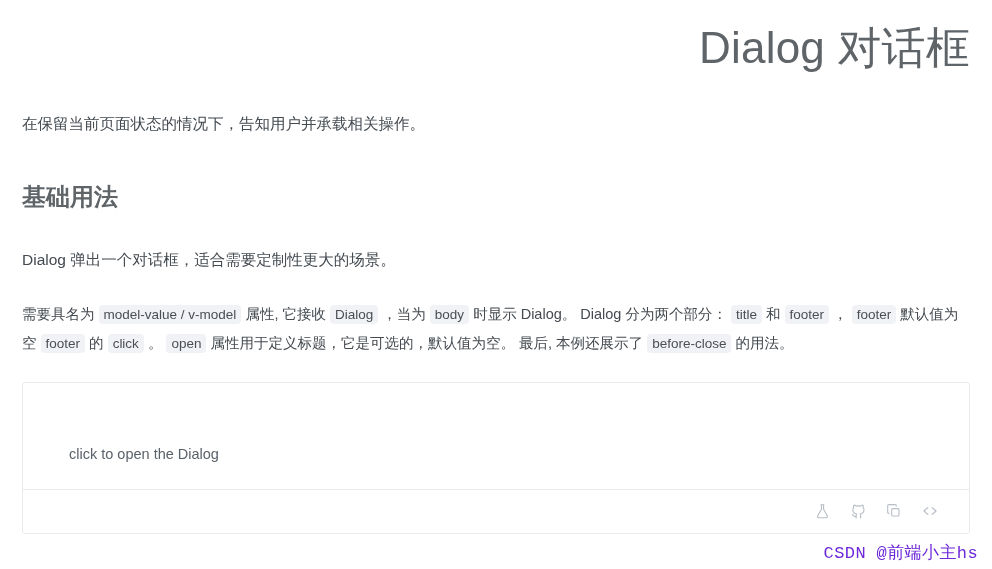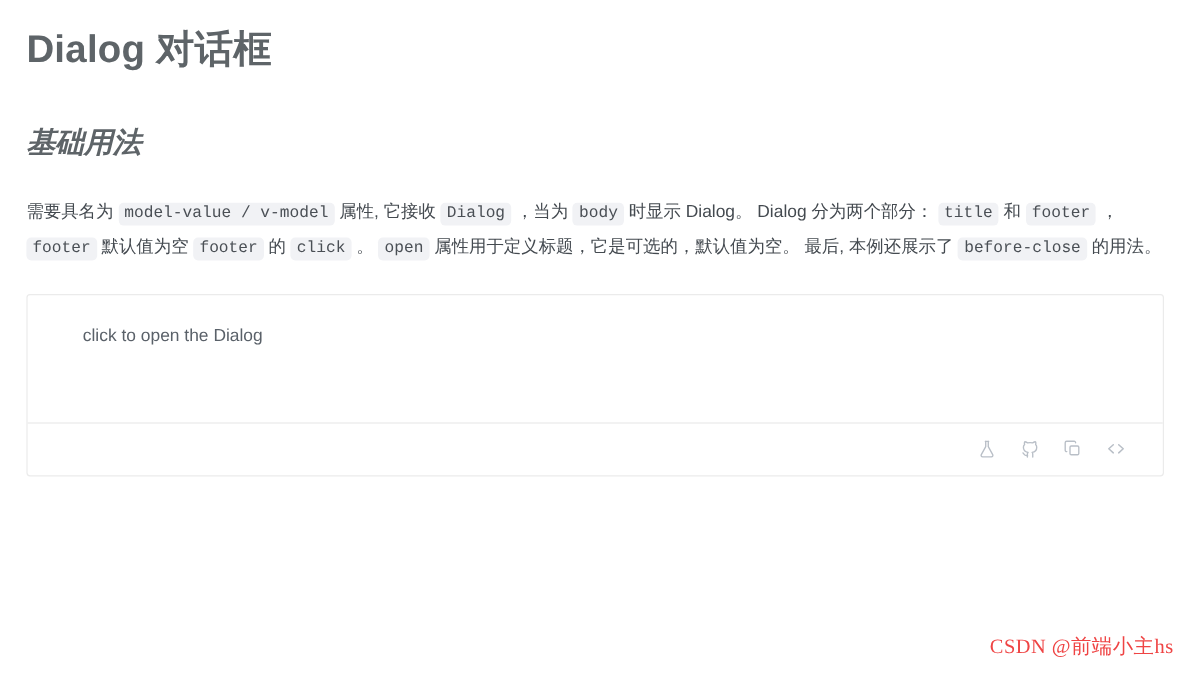--- a/index.html
+++ b/index.html
@@ -15,76 +15,76 @@
     font-family: "Liberation Sans", "DejaVu Sans", sans-serif;
     color: #2c3e50;
     position: relative;
   }
   .page {
     padding: 22px 22px 0 22px;
     box-sizing: border-box;
     width: 992px;
   }
   h1.doc-title {
-    font-size: 32px;
+    font-size: 44px;
     line-height: 1.2;
-    font-weight: bold;
+    font-weight: normal;
     color: #5e6468;
     margin: 0 0 0 0;
     letter-spacing: 0.2px;
+    text-align: right;
   }
   p.lead {
     font-size: 15.5px;
     color: #444a50;
     margin: 37px 0 0 0;
     line-height: 1.6;
   }
   h2.section-title {
     font-size: 24px;
     font-weight: bold;
     color: #5e6468;
     margin: 44px 0 0 0;
     line-height: 1.3;
-    font-style: italic;
   }
   p.body-text {
     font-size: 15.5px;
     color: #444a50;
     margin: 36px 0 0 0;
     line-height: 1.6;
   }
   p.desc-text {
     font-size: 14.5px;
     color: #444a50;
     margin: 27px 0 0 0;
     line-height: 2.0;
     max-width: 960px;
   }
   code.chip {
-    font-family: Liberation Mono, monospace;
+    font-family: Liberation Sans, sans-serif;
     background: #f1f2f5;
     color: #4a4f55;
     border-radius: 4px;
     padding: 2px 5px;
     font-size: 13.5px;
     white-space: nowrap;
   }
   .demo-box {
     margin-top: 24px;
     border: 1px solid #ebebeb;
     border-radius: 3px;
     width: 948px;
     box-sizing: border-box;
     background: #fff;
   }
   .demo-main {
     padding: 24px;
     min-height: 58px;
     display: flex;
-    align-items: flex-start;
+    align-items: flex-end;
   }
   .text-button {
     background: transparent;
     border: none;
     padding: 0;
     margin: 0 0 0 22px;
     font-family: "Liberation Sans", "DejaVu Sans", sans-serif;
     font-size: 14.5px;
     color: #5a6169;
     cursor: pointer;
@@ -109,39 +109,41 @@
     color: #b9bfc7;
     cursor: pointer;
     background: transparent;
     border: none;
     padding: 0;
   }
   .icon-btn svg { display: block; }
   .watermark {
     position: absolute;
     right: 14px;
-    bottom: 19px;
+    bottom: 5px;
     font-size: 17px;
-    color: #ef4444;
-    font-family: Liberation Serif, serif;
+    color: #6d28d9;
+    font-family: Liberation Mono, monospace;
     letter-spacing: 0.4px;
     white-space: nowrap;
     pointer-events: none;
   }
 </style>
 </head>
 <body>
 
 <div class="page">
 
   <h1 class="doc-title">Dialog 对话框</h1>
 
+  <p class="lead">在保留当前页面状态的情况下，告知用户并承载相关操作。</p>
 
   <h2 class="section-title">基础用法</h2>
 
+  <p class="body-text">Dialog 弹出一个对话框，适合需要定制性更大的场景。</p>
 
   <p class="desc-text">
     <span>需要具名为</span>
     <code class="chip">model-value / v-model</code>
     <span>属性, 它接收</span>
     <code class="chip">Dialog</code>
     <span>，当为</span>
     <code class="chip">body</code>
     <span>时显示 Dialog。 Dialog 分为两个部分：</span>
     <code class="chip">title</code>

